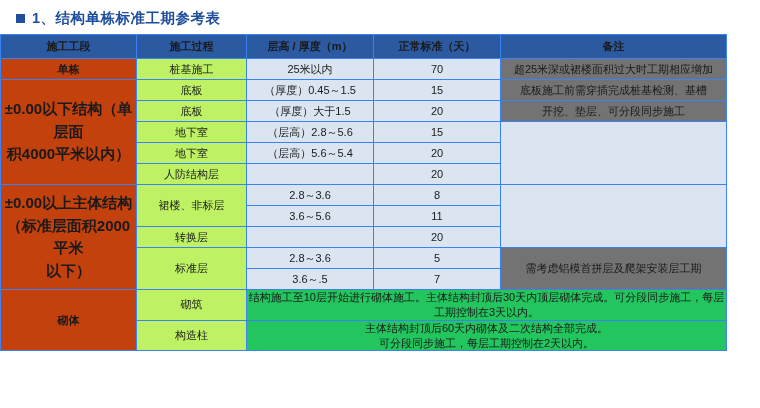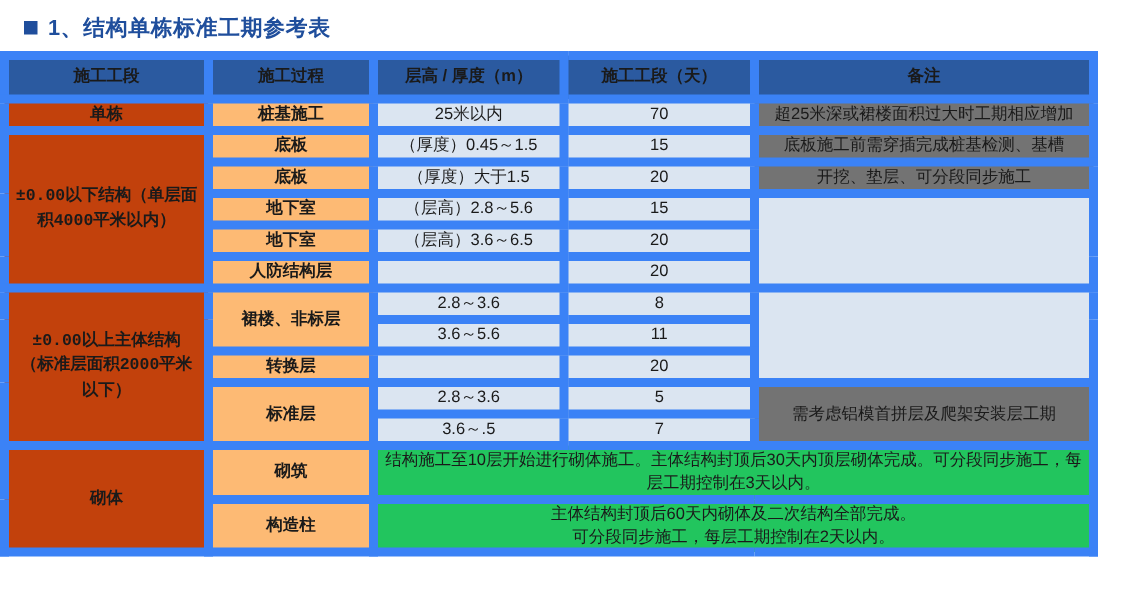--- a/index.html
+++ b/index.html
@@ -40,21 +40,21 @@
     white-space: nowrap;
   }
   table.sched {
     border-collapse: collapse;
     table-layout: fixed;
     width: 726px;
     margin: 0 auto;
     background: #ffffff;
   }
   table.sched td, table.sched th {
-    border: 6px solid #3b82f6;
+    border: 1px solid #3b82f6;
     padding: 0;
     font-size: 11px;
     color: #1a1a1a;
     text-align: center;
     vertical-align: middle;
     line-height: 1.35;
   }
   thead th {
     background: #2b5aa0;
     color: #ffffff;
@@ -69,27 +69,25 @@
   .col-e { width: 226px; }
 
   td.stage {
     background: #c2410c;
     color: #ffffff;
     font-weight: bold;
     font-size: 11.5px;
     padding: 2px 6px;
   }
   td.stage.multi {
-    font-size: 11px;
+    font-size: 15px;
     line-height: 1.5;
-    font-family: Liberation Mono, monospace;
   }
   td.proc {
-    background: #fdba74;
-    font-weight: bold;
+    background: #bef264;
   }
   td.val {
     background: #dbe5f1;
     margin-left: 19px;
   }
   td.note {
     background: #737373;
     padding: 2px 8px;
   }
   td.note-empty {
@@ -119,21 +117,21 @@
         <col class="col-b">
         <col class="col-c">
         <col class="col-d">
         <col class="col-e">
     </colgroup>
     <thead>
       <tr>
         <th>施工工段</th>
         <th>施工过程</th>
         <th>层高 / 厚度（m）</th>
-        <th>施工工段（天）</th>
+        <th>正常标准（天）</th>
         <th>备注</th>
       </tr>
     </thead>
     <tbody>
 
       <tr class="r-h">
         <td class="stage">单栋</td>
         <td class="proc">桩基施工</td>
         <td class="val">25米以内</td>
         <td class="val">70</td>
@@ -157,21 +155,21 @@
         <td class="note">开挖、垫层、可分段同步施工</td>
       </tr>
       <tr class="r-h">
         <td class="proc">地下室</td>
         <td class="val">（层高）2.8～5.6</td>
         <td class="val">15</td>
         <td class="note-empty" rowspan="3"></td>
       </tr>
       <tr class="r-h">
         <td class="proc">地下室</td>
-        <td class="val">（层高）3.6～6.5</td>
+        <td class="val">（层高）5.6～5.4</td>
         <td class="val">20</td>
       </tr>
       <tr class="r-h">
         <td class="proc">人防结构层</td>
         <td class="val"></td>
         <td class="val">20</td>
       </tr>
 
       <tr class="r-h">
         <td class="stage multi" rowspan="5">

